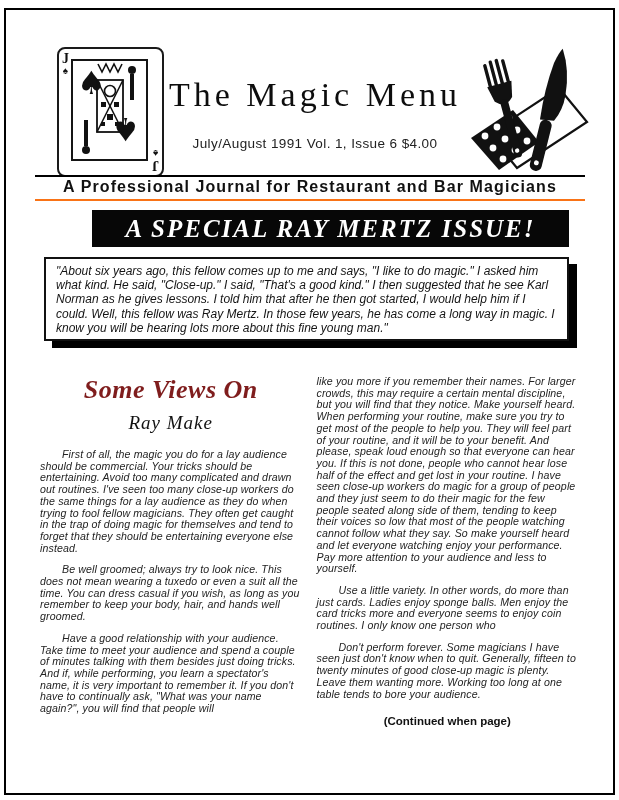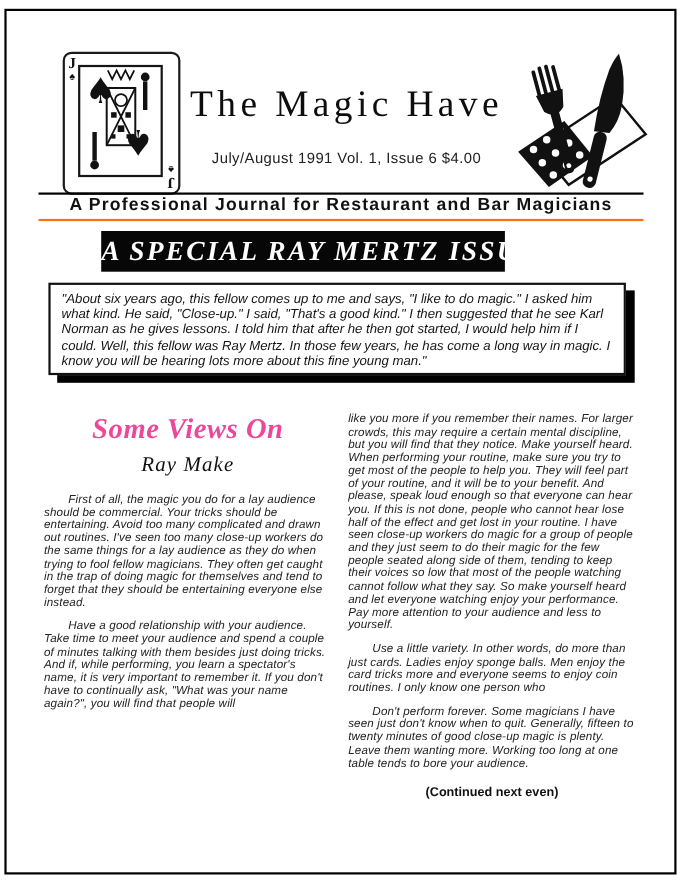--- a/index.html
+++ b/index.html
@@ -23,37 +23,37 @@
   .issue-line{margin-top:22px;font-size:13.5px;letter-spacing:0.4px;color:#222;white-space:nowrap;}
 
   .cutlery{position:absolute;right:22px;top:46px;}
 
   
   .tagline{position:absolute;left:35px;top:175px;width:550px;border-top:2px solid #000;
            border-bottom:2px solid #f97316;text-align:center;font-size:16px;letter-spacing:1.1px;
            padding:1px 0 3px;color:#111;font-weight:bold;font-family:"Liberation Sans",sans-serif;}
 
   
-  .banner{position:absolute;left:92px;top:210px;width:367px;height:37px;background:#070707;
+  .banner{position:absolute;left:92px;top:210px;width:477px;height:37px;background:#070707;
           color:#fff;text-align:center;line-height:37px;font-family:"Liberation Serif",serif;
           font-weight:bold;font-style:italic;font-size:25px;letter-spacing:2px;white-space:nowrap;}
 
   
   .quote-box{position:absolute;left:44px;top:257px;width:501px;background:#fff;
              border:2px solid #111;box-shadow:8px 7px 0 #000;padding:5px 10px 4px;
              font-style:italic;font-size:12px;line-height:14.2px;color:#141414;}
   .quote-box p{margin:0;}
   .quote-attr{text-align:right;padding-right:68px;margin-top:1px;}
   .quote-attr div{line-height:14.5px;}
 
   
   .columns{position:absolute;left:40px;top:376px;width:538px;display:flex;gap:15px;}
   .col{flex:1 1 0;min-width:0;}
   .headline{margin:0 0 9px;font-family:"Liberation Serif",serif;font-weight:bold;font-style:italic;
-            font-size:26px;line-height:27px;text-align:center;color:#ec4899;letter-spacing:0.5px;}
+            font-size:26px;line-height:27px;text-align:center;color:#7f1d1d;letter-spacing:0.5px;}
   .byline{font-family:"Liberation Serif",serif;font-style:italic;font-size:19px;text-align:center;
           letter-spacing:1px;margin-bottom:15px;color:#111;}
   .col p{margin:0 0 10px;font-size:10.6px;line-height:11.7px;letter-spacing:0.12px;
          text-indent:22px;color:#232323;font-style:italic;}
   .col p.no-indent{text-indent:0;}
   .continued{text-align:center;font-weight:bold;font-size:11.5px;margin-top:15px;color:#111;}
 </style>
 </head>
 <body>
 
@@ -86,21 +86,21 @@
       <rect x="14" y="62" width="4" height="26" fill="#111"></rect>
       <circle cx="16" cy="92" r="4" fill="#111"></circle>
     </svg>
     <div class="corner br">
       <span>J</span>
       <span class="suit">♠</span>
     </div>
   </div>
 
   <div class="title-block">
-    <h1 class="nl-title">The Magic Have</h1>
+    <h1 class="nl-title">The Magic Menu</h1>
     <div class="issue-line">July/August 1991   Vol. 1, Issue 6   $4.00</div>
   </div>
 
   <svg class="cutlery" width="138" height="130" viewBox="0 0 138 130">
 
     <polygon points="30,88 100,42 128,76 58,122" fill="#fff" stroke="#111" stroke-width="2.2"></polygon>
 
     <g>
       <polygon points="12,92 54,64 80,96 40,124" fill="#111"></polygon>
       <circle cx="26" cy="90" r="3.4" fill="#fff"></circle>
@@ -141,22 +141,23 @@
     <p>"About six years ago, this fellow comes up to me and says, "I like to do magic."  I asked him what kind.  He said, "Close-up."  I said, "That's a good kind."  I then suggested that he see Karl Norman as he gives lessons.  I told him that after he then got started, I would help him if I could.  Well, this fellow was Ray Mertz.  In those few years, he has come a long way in magic.  I know you will be hearing lots more about this fine young man."</p>
   </div>
 
   <main class="columns">
     <div class="col">
       <h2 class="headline">
         <span>Some Views On</span><br>
       </h2>
       <div class="byline">Ray Make</div>
       <p>First of all, the magic you do for a lay audience should be commercial.  Your tricks should be entertaining.  Avoid too many complicated and drawn out routines.  I've seen too many close-up workers do the same things for a lay audience as they do when trying to fool fellow magicians.  They often get caught in the trap of doing magic for themselves and tend to forget that they should be entertaining everyone else instead.</p>
+      <p>Be well groomed;  always try to look nice.  This does not mean wearing a tuxedo or even a suit all the time.  You can dress casual if you wish, as long as you remember to keep your body, hair, and hands well groomed.</p>
       <p>Have a good relationship with your audience.  Take time to meet your audience and spend a couple of minutes talking with them besides just doing tricks.  And if, while performing, you learn a spectator's name, it is very important to remember it.  If you don't have to continually ask, "What was your name again?", you will find that people will</p>
     </div>
     <div class="col">
       <p class="no-indent">like you more if you remember their names.  For larger crowds, this may require a certain mental discipline, but you will find that they notice.  Make yourself heard.  When performing your routine, make sure you try to get most of the people to help you.  They will feel part of your routine, and it will be to your benefit.  And please, speak loud enough so that everyone can hear you.  If this is not done, people who cannot hear lose half of the effect and get lost in your routine.  I have seen close-up workers do magic for a group of people and they just seem to do their magic for the few people seated along side of them, tending to keep their voices so low that most of the people watching cannot follow what they say.  So make yourself heard and let everyone watching enjoy your performance.  Pay more attention to your audience and less to yourself.</p>
       <p>Use a little variety.  In other words, do more than just cards.  Ladies enjoy sponge balls.  Men enjoy the card tricks more and everyone seems to enjoy coin routines.  I only know one person who</p>
       <p>Don't perform forever.  Some magicians I have seen just don't know when to quit.  Generally, fifteen to twenty minutes of good close-up magic is plenty.  Leave them wanting more.  Working too long at one table tends to bore your audience.</p>
-      <div class="continued">(Continued next even)</div>
+      <div class="continued">(Continued when page)</div>
     </div>
   </main>
 </div>
 
 </body></html>

